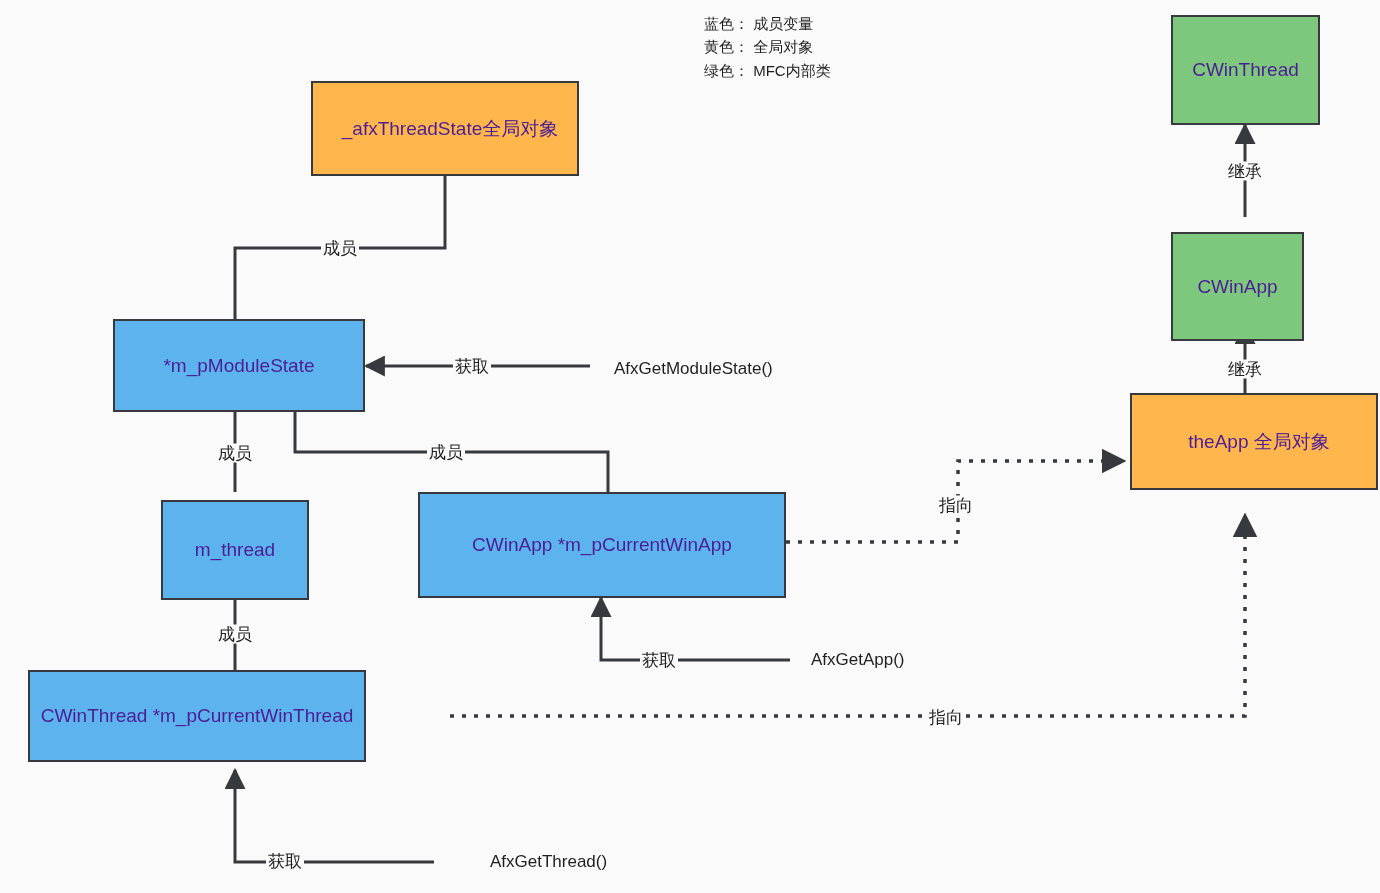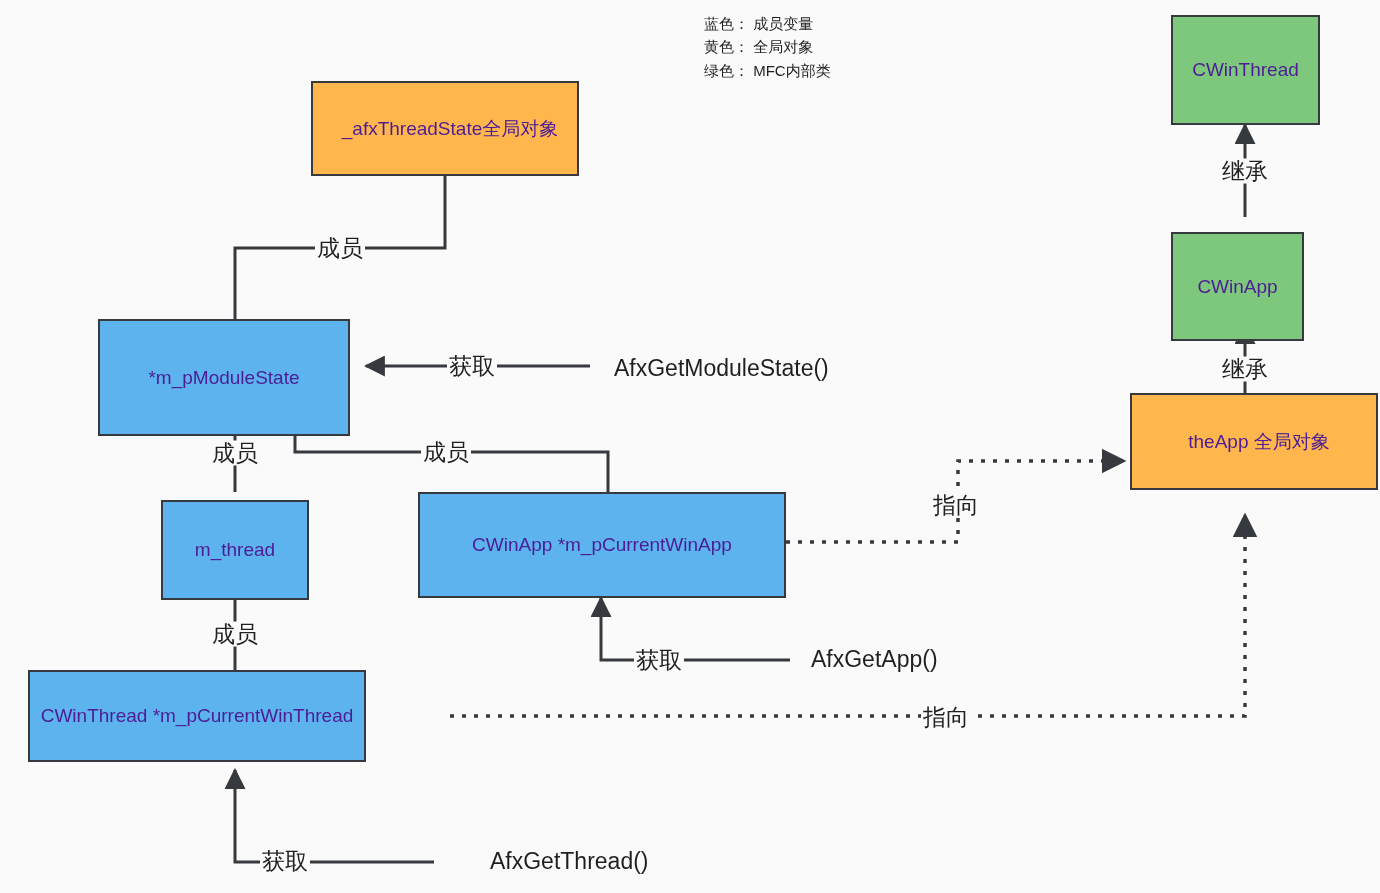--- a/index.html
+++ b/index.html
@@ -40,30 +40,30 @@
   }
   .node.orange { background: #ffb74d; padding-left: 16px; }
   .node.blue   { background: #5cb3ee; }
   .node.green  { background: #7dc87d; }
 
   .edge-label {
     position: absolute;
     transform: translate(-50%, -50%);
     background: #fafafa;
     color: #1f1f1f;
-    font-size: 23px;
+    font-size: 17px;
     line-height: 1;
     padding: 1px 2px;
     white-space: nowrap;
   }
   .free-label {
     position: absolute;
     transform: translate(0, -50%);
     color: #1f1f1f;
-    font-size: 23px;
+    font-size: 17px;
     white-space: nowrap;
     line-height: 1.2;
   }
   .legend {
     position: absolute;
     left: 704px;
     top: 12px;
     font-size: 15px;
     color: #1f1f1f;
     line-height: 1.55;
@@ -106,21 +106,21 @@
   </svg>
 
   <div class="legend">
     <div>蓝色：  成员变量</div>
     <div>黄色：  全局对象</div>
     <div>绿色：  MFC内部类</div>
   </div>
 
   <div class="node orange" style="left:311px; top:81px; width:268px; height:95px;">_afxThreadState全局对象</div>
 
-  <div class="node blue" style="left:98px; top:319px; width:252px; height:117px;">*m_pModuleState</div>
+  <div class="node blue" style="left:113px; top:319px; width:252px; height:93px;">*m_pModuleState</div>
 
   <div class="node blue" style="left:161px; top:500px; width:148px; height:100px;">m_thread</div>
 
   <div class="node blue" style="left:418px; top:492px; width:368px; height:106px;">CWinApp *m_pCurrentWinApp</div>
 
   <div class="node blue" style="left:28px; top:670px; width:338px; height:92px;">CWinThread *m_pCurrentWinThread</div>
 
   <div class="node green" style="left:1171px; top:15px; width:149px; height:110px;">CWinThread</div>
 
   <div class="node green" style="left:1171px; top:216px; width:133px; height:109px;margin-top:16px;">CWinApp</div>

